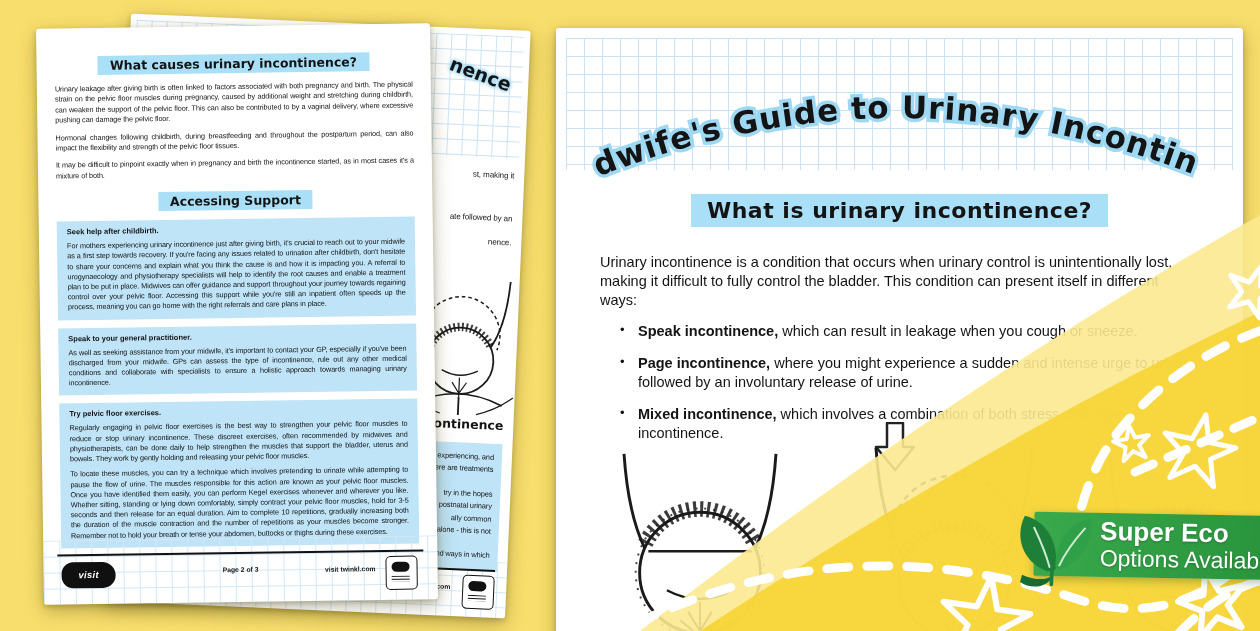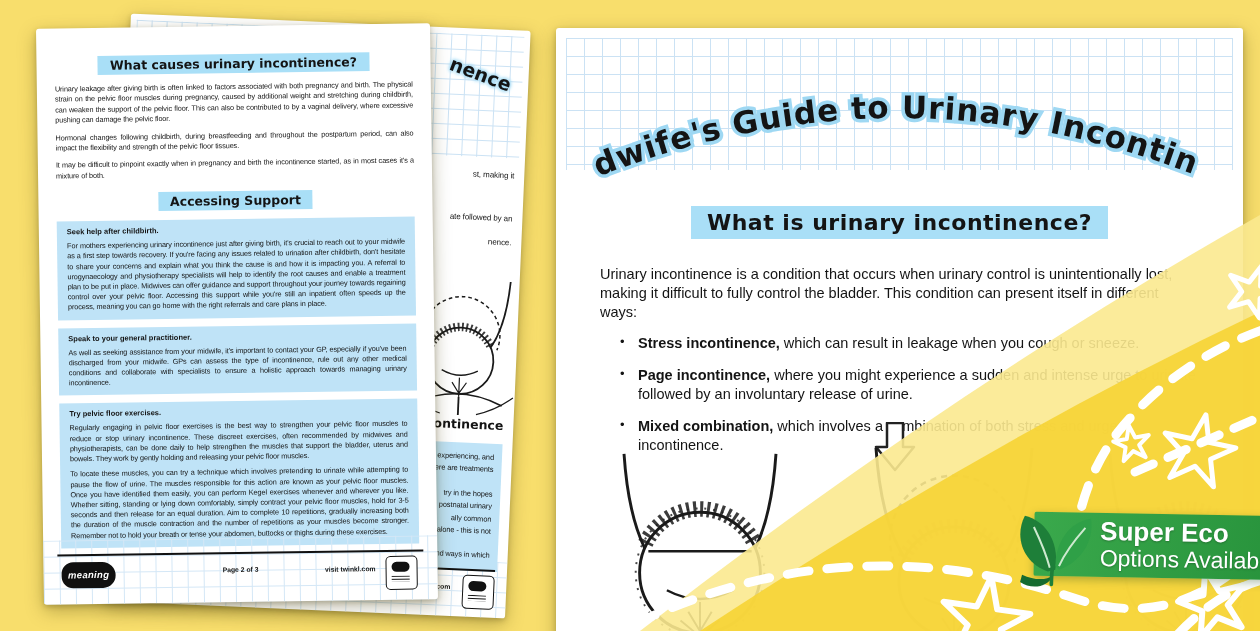--- a/index.html
+++ b/index.html
@@ -19,21 +19,21 @@
                      linear-gradient(90deg,#CBE2F4 1px,transparent 1px);
     background-size:18px 18px;
   }
   svg text, svg textPath{font-family:"DejaVu Sans",sans-serif;}
 
   
   .page-right{left:556px;top:28px;width:687px;height:640px;overflow:hidden;}
   .page-right .gridband{margin:10px 10px 0;height:132px;}
   .arc-title-svg{position:absolute;left:0;top:0;width:667px;height:160px;overflow:visible;}
   .hl{background:#A9DFF7;display:inline-block;}
-  .pr-heading-row{text-align:center;margin-top:36px;}
+  .pr-heading-row{text-align:center;margin-top:24px;}
   .pr-heading{font-family:"DejaVu Sans",sans-serif;font-weight:bold;font-size:22px;
     padding:4px 16px;letter-spacing:.5px;}
   .pr-intro{margin:26px 44px 0;font-size:14.5px;line-height:1.32;}
   .pr-bullets{margin:12px 44px 0 64px;padding:0;list-style:none;}
   .pr-bullets li{position:relative;margin-bottom:13px;font-size:14.5px;line-height:1.3;padding-left:18px;}
   .pr-bullets li::before{content:"•";position:absolute;left:0;top:0;font-size:13px;}
   .down-arrow{position:absolute;left:318px;top:394px;}
   .bladder{position:absolute;}
 
   
@@ -185,44 +185,44 @@
         <p class="bb">As well as seeking assistance from your midwife, it's important to contact your GP, especially if you've been discharged from your midwife. GPs can assess the type of incontinence, rule out any other medical conditions and collaborate with specialists to ensure a holistic approach towards managing urinary incontinence.</p>
       </div>
       <div class="pl-box">
         <p class="bt">Try pelvic floor exercises.</p>
         <p class="bb">Regularly engaging in pelvic floor exercises is the best way to strengthen your pelvic floor muscles to reduce or stop urinary incontinence. These discreet exercises, often recommended by midwives and physiotherapists, can be done daily to help strengthen the muscles that support the bladder, uterus and bowels. They work by gently holding and releasing your pelvic floor muscles.</p>
         <p class="bb">To locate these muscles, you can try a technique which involves pretending to urinate while attempting to pause the flow of urine. The muscles responsible for this action are known as your pelvic floor muscles. Once you have identified them easily, you can perform Kegel exercises whenever and wherever you like. Whether sitting, standing or lying down comfortably, simply contract your pelvic floor muscles, hold for 3-5 seconds and then release for an equal duration. Aim to complete 10 repetitions, gradually increasing both the duration of the muscle contraction and the number of repetitions as your muscles become stronger. Remember not to hold your breath or tense your abdomen, buttocks or thighs during these exercises.</p>
       </div>
     </div>
     <div class="pl-grid-bottom"></div>
     <div class="pl-footer">
-      <span class="twinkl-logo">meaning</span>
+      <span class="twinkl-logo">visit</span>
       <span class="page-num">Page 2 of 3</span>
       <span class="visit">visit twinkl.com</span>
       <span class="stamp"></span>
     </div>
   </section>
 
   <section class="page page-right">
     <div class="gridband">
       <svg class="arc-title-svg" viewBox="0 0 667 160">
         <path id="arcpath" d="M34,138 Q333,22 632,138" fill="none"></path>
         <text font-size="31" font-weight="bold" fill="#141414" stroke="#9ED8F3" stroke-width="7" paint-order="stroke" letter-spacing="1">
           <textPath href="#arcpath" startOffset="50%" text-anchor="middle">A Midwife's Guide to Urinary Incontinence</textPath>
         </text>
       </svg>
     </div>
     <div class="pr-heading-row">
       <span class="hl pr-heading">What is urinary incontinence?</span>
     </div>
     <p class="pr-intro">Urinary incontinence is a condition that occurs when urinary control is unintentionally lost, making it difficult to fully control the bladder. This condition can present itself in different ways:</p>
     <ul class="pr-bullets">
-        <li><b>Stress incontinence,</b><span> which can result in leakage when you cough or sneeze.</span></li>
+        <li><b>Speak incontinence,</b><span> which can result in leakage when you cough or sneeze.</span></li>
         <li><b>Page incontinence,</b><span> where you might experience a sudden and intense urge to urinate followed by an involuntary release of urine.</span></li>
-        <li><b>Mixed combination,</b><span> which involves a combination of both stress and urge incontinence.</span></li>
+        <li><b>Mixed incontinence,</b><span> which involves a combination of both stress and urge incontinence.</span></li>
       </ul>
     <svg class="down-arrow" width="42" height="50" viewBox="0 0 42 50">
       <path d="M13,1 h16 v24 h11 L21,48 2,25 h11 Z" fill="#fff" stroke="#222" stroke-width="2.5" stroke-linejoin="round"></path>
     </svg>
     <svg class="bladder" style="left:46px;top:420px;" width="196" height="226" viewBox="0 0 200 232">
         <use href="#bladder-a"></use>
       </svg>
     <svg class="bladder" style="left:298px;top:414px;" width="200" height="232" viewBox="0 0 200 232">
         <use href="#bladder-b"></use>
       </svg>

